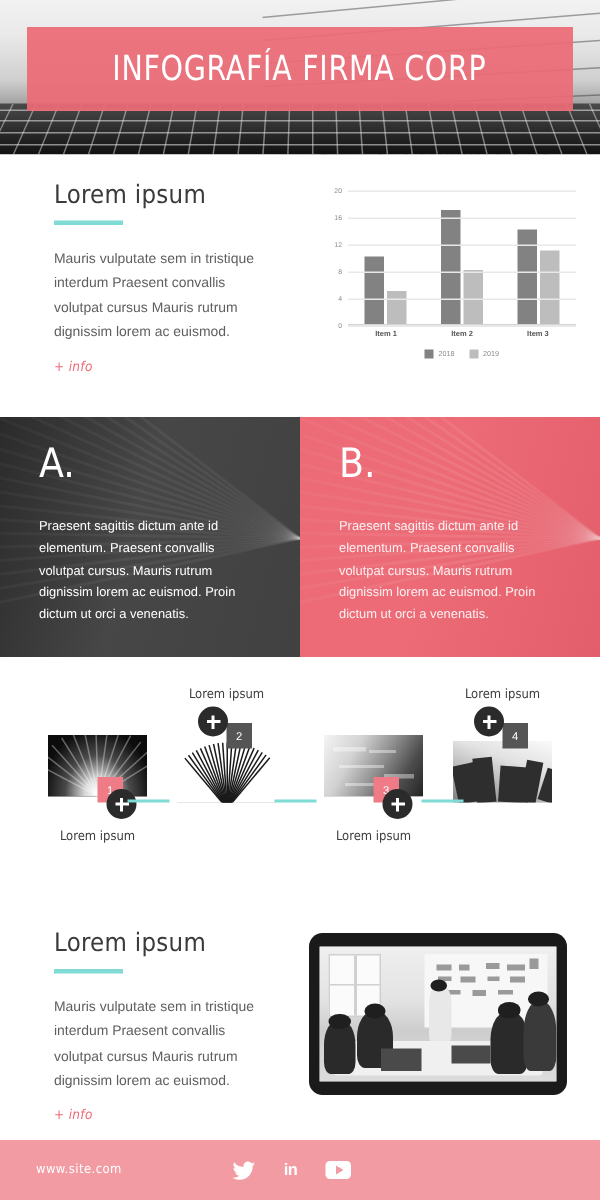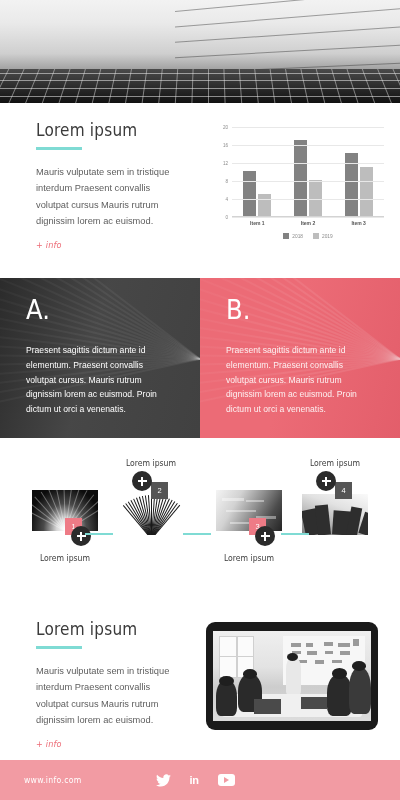--- a/index.html
+++ b/index.html
@@ -395,20 +395,23 @@
       <i style="left: 336px; transform: skewX(16deg);"></i>
       <i style="left: 352px; transform: skewX(18deg);"></i>
       <i style="left: 368px; transform: skewX(20deg);"></i>
       <i style="left: 384px; transform: skewX(22deg);"></i>
       <i style="left: 400px; transform: skewX(24deg);"></i>
       <div class="deck-h" style="top: 4px;"></div>
       <div class="deck-h" style="top: 11px;"></div>
       <div class="deck-h" style="top: 19px;"></div>
       <div class="deck-h" style="top: 27px;"></div>
     </div>
+  <div class="header-band">
+    <div class="header-title">INFOGRAFÍA FIRMA CORP</div>
+  </div>
 </div>
 
 <div class="section-one">
   <div class="s1-left">
     <div class="block-title">Lorem ipsum</div>
     <div class="rule"></div>
     <div class="body-text">Mauris vulputate sem in tristique interdum Praesent convallis volutpat cursus Mauris rutrum dignissim lorem ac euismod.</div>
     <div class="info-link">+ info</div>
   </div>
   <div class="s1-right">
@@ -665,21 +668,21 @@
           <div class="head" style="left:88%;top:33%;width:9%;height:11%"></div>
           <div class="laptop" style="left:26%;bottom:8%;width:17%;height:16%"></div>
           <div class="laptop" style="left:56%;bottom:13%;width:16%;height:14%"></div>
         </div>
       </div>
     </div>
   </div>
 </div>
 
 <div class="footer">
-  <div class="footer-url">www.info.com</div>
+  <div class="footer-url">www.site.com</div>
   <div class="socials">
     <div class="soc">
       <svg width="15" height="13" viewBox="0 0 24 20" aria-hidden="true">
         <path fill="#ffffff" d="M24 2.6c-.9.4-1.8.7-2.8.8 1-.6 1.8-1.6 2.2-2.7-1 .6-2 1-3.1 1.2A4.9 4.9 0 0 0 16.6 0c-2.7 0-4.9 2.2-4.9 4.9 0 .4 0 .8.1 1.1C7.7 5.8 4.1 3.9 1.7.9c-.4.8-.7 1.6-.7 2.5 0 1.7.9 3.2 2.2 4.1-.8 0-1.6-.2-2.2-.6v.1c0 2.4 1.7 4.4 3.9 4.8-.4.1-.8.2-1.3.2-.3 0-.6 0-.9-.1.6 2 2.4 3.4 4.6 3.4-1.7 1.3-3.8 2.1-6.1 2.1H0c2.2 1.4 4.8 2.2 7.5 2.2 9.1 0 14-7.5 14-14v-.6c1-.7 1.8-1.6 2.5-2.5z"></path>
       </svg>
     </div>
     <div class="soc">
       <span class="li-text">in</span>
     </div>
     <div class="soc">

